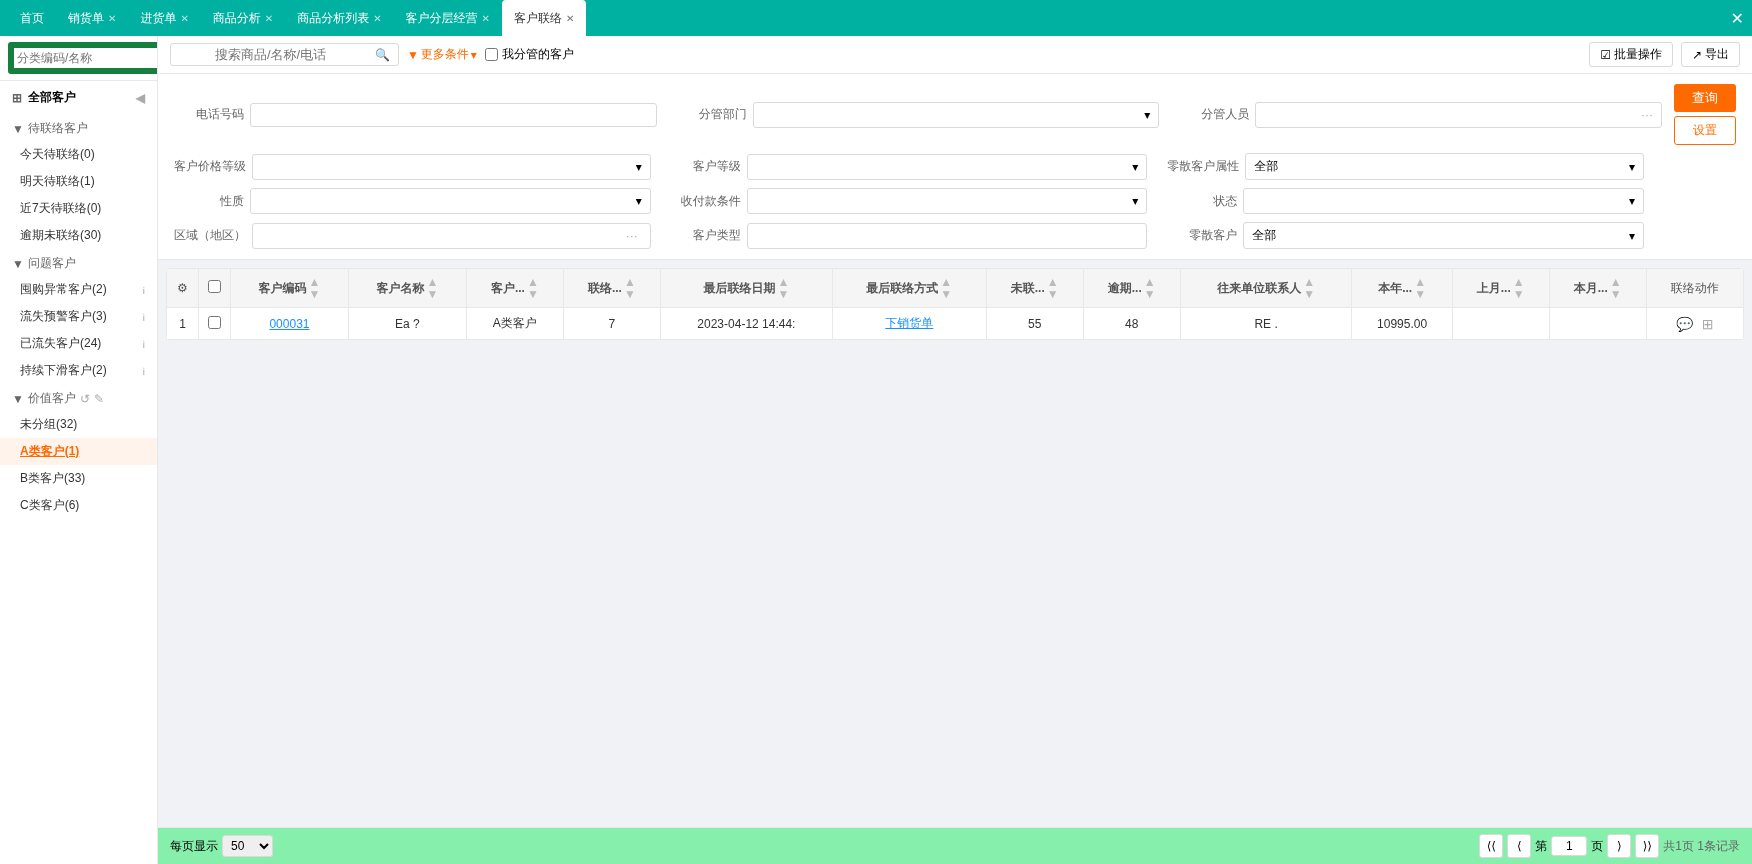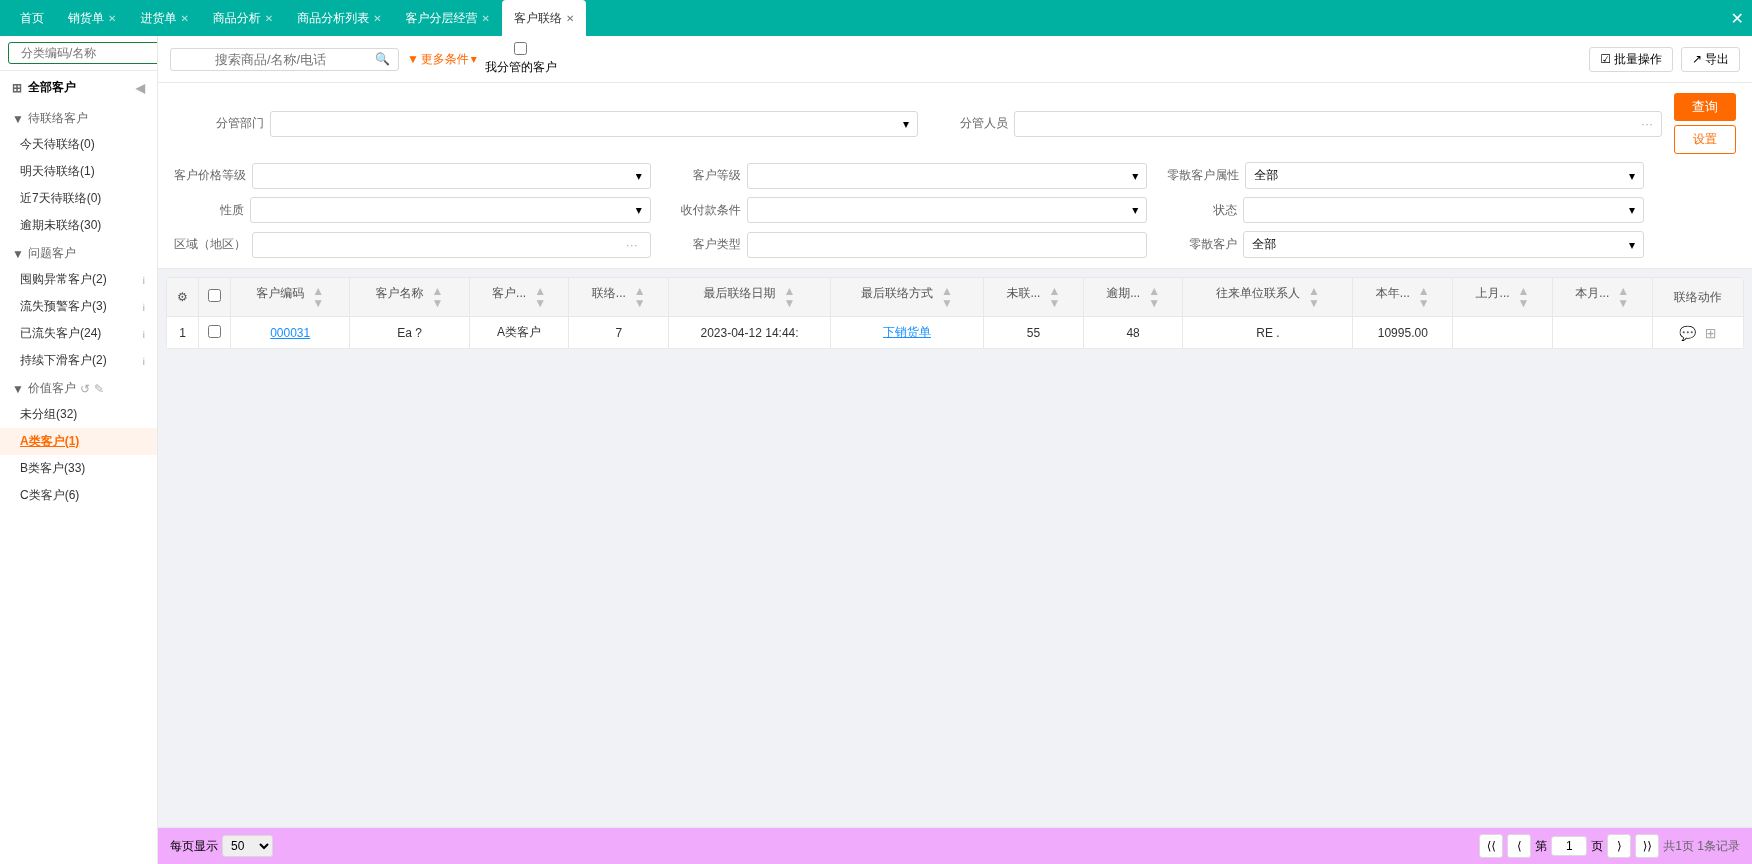--- a/index.html
+++ b/index.html
@@ -11,39 +11,39 @@
     .nav-item.active { background: #fff; color: #333; border-radius: 4px 4px 0 0; }
     .nav-close { margin-left: 4px; font-size: 10px; cursor: pointer; opacity: 0.7; }
     .top-nav-right { margin-left: auto; color: #fff; cursor: pointer; font-size: 16px; }
 
     
     .main-layout { display: flex; height: calc(864px - 36px); }
 
     
     .sidebar { width: 158px; background: #fff; border-right: 1px solid #e8e8e8; display: flex; flex-direction: column; overflow-y: auto; flex-shrink: 0; }
     .sidebar-search { padding: 6px 8px; border-bottom: 1px solid #e8e8e8; display: flex; align-items: center; }
-    .sidebar-search input { border: 1px solid #15803d; border-radius: 3px; padding: 3px 12px; flex: 1; font-size: 12px; outline: none; }
+    .sidebar-search input { border: 6px solid #15803d; border-radius: 3px; padding: 3px 3px; flex: 1; font-size: 12px; outline: none; }
     .sidebar-all { display: flex; align-items: center; padding: 8px 12px; font-weight: bold; font-size: 13px; background: #fff; cursor: pointer; }
     .sidebar-all .grid-icon { color: #666; margin-right: 6px; }
     .sidebar-all .collapse-icon { margin-left: auto; color: #aaa; cursor: pointer; }
     .sidebar-section-title { padding: 6px 12px 4px; color: #666; font-size: 11px; display: flex; align-items: center; }
     .sidebar-section-title .arrow { margin-right: 4px; }
     .sidebar-item { padding: 5px 12px 5px 20px; cursor: pointer; color: #333; display: flex; align-items: center; }
     .sidebar-item.active { background: #fff3eb; color: #ff6a00; font-weight: bold; text-decoration: underline; }
     .sidebar-item .info-icon { margin-left: auto; color: #aaa; font-size: 10px; }
 
     
     .content { flex: 1; display: flex; flex-direction: column; background: #f0f2f5; overflow: hidden; }
 
     
     .filter-bar { background: #fff; padding: 6px 12px; display: flex; align-items: center; border-bottom: 1px solid #e8e8e8; gap: 8px; }
     .filter-search { display: flex; align-items: center; border: 1px solid #d9d9d9; border-radius: 3px; padding: 3px 8px; background: #fff; }
     .filter-search input { border: none; outline: none; font-size: 12px; width: 160px; }
     .filter-more { color: #ff6a00; cursor: pointer; display: flex; align-items: center; gap: 2px; }
-    .filter-check { display: flex; align-items: center; gap: 4px; cursor: pointer; flex-direction: column; }
+    .filter-check { display: flex; align-items: center; gap: 4px; cursor: pointer; }
     .filter-check input { cursor: pointer; }
     .filter-right { margin-left: auto; display: flex; align-items: center; gap: 8px; }
     .btn-batch { border: 1px solid #d9d9d9; background: #fff; padding: 3px 10px; border-radius: 3px; cursor: pointer; display: flex; align-items: center; gap: 3px; }
     .btn-export { border: 1px solid #d9d9d9; background: #fff; padding: 3px 10px; border-radius: 3px; cursor: pointer; display: flex; align-items: center; gap: 3px; }
 
     
     .advanced-filter { background: #fff; padding: 10px 16px; border-bottom: 1px solid #e8e8e8; }
     .filter-row { display: flex; align-items: center; margin-bottom: 8px; gap: 0; }
     .filter-row:last-child { margin-bottom: 0; }
     .filter-field { display: flex; align-items: center; flex: 1; gap: 6px; }
@@ -58,25 +58,25 @@
     
     .table-area { flex: 1; padding: 8px; overflow: auto; background: #f0f2f5; }
     .data-table { width: 100%; border-collapse: collapse; background: #fff; border-radius: 4px; overflow: hidden; box-shadow: 0 1px 4px rgba(0,0,0,0.06); }
     .data-table th { background: #f5f5f5; border: 1px solid #e8e8e8; padding: 7px 8px; font-weight: normal; color: #555; text-align: center; white-space: nowrap; font-size: 12px; }
     .data-table td { border: 1px solid #e8e8e8; padding: 7px 8px; text-align: center; font-size: 12px; color: #333; }
     .th-gear { width: 32px; }
     .th-check { width: 32px; }
     .col-link { color: #1890ff; text-decoration: underline; cursor: pointer; }
     .col-action { display: flex; justify-content: center; gap: 8px; }
     .action-icon { color: #aaa; cursor: pointer; font-size: 14px; }
-    .th-sort { display: flex; justify-content: center; gap: 8px; cursor: pointer; }
+    .th-sort { display: flex; align-items: center; justify-content: center; gap: 2px; cursor: pointer; font-weight: bold; }
     .sort-arrows { display: flex; flex-direction: column; font-size: 8px; line-height: 1; color: #bbb; }
 
     
-    .bottom-bar { background: #f0abfc; padding: 6px 12px; display: flex; align-items: center; justify-content: space-between; border-top: 1px solid #e8e8e8; }
+    .bottom-bar { background: #86efac; padding: 6px 12px; display: flex; align-items: center; justify-content: space-between; border-top: 1px solid #e8e8e8; }
     .page-size { display: flex; align-items: center; gap: 4px; }
     .page-size-select { border: 1px solid #d9d9d9; border-radius: 3px; padding: 2px 4px; }
     .pagination { display: flex; align-items: center; gap: 4px; }
     .page-btn { border: 1px solid #d9d9d9; background: #fff; width: 24px; height: 24px; display: flex; align-items: center; justify-content: center; cursor: pointer; border-radius: 3px; }
     .page-input { border: 1px solid #d9d9d9; border-radius: 3px; width: 36px; text-align: center; padding: 2px; }
     .page-info { color: #666; }
 
     
     .table-scroll-wrapper { overflow-x: auto; }
     ::-webkit-scrollbar { height: 8px; width: 6px; }
@@ -212,20 +212,24 @@
         <button class="btn-export">
           <span>↗</span>
           <span>导出</span>
         </button>
       </div>
     </div>
 
     <div class="advanced-filter">
 
       <div class="filter-row">
+        <div class="filter-field">
+          <span class="filter-label">电话号码</span>
+          <input type="text" class="filter-input-text" style="flex: 1 1 0%;">
+        </div>
         <div class="filter-sep"></div>
         <div class="filter-field">
           <span class="filter-label">分管部门</span>
           <div class="filter-input" style="flex:1; min-height:26px;">
             <span></span>
             <span>▾</span>
           </div>
         </div>
         <div class="filter-sep"></div>
         <div class="filter-field">

